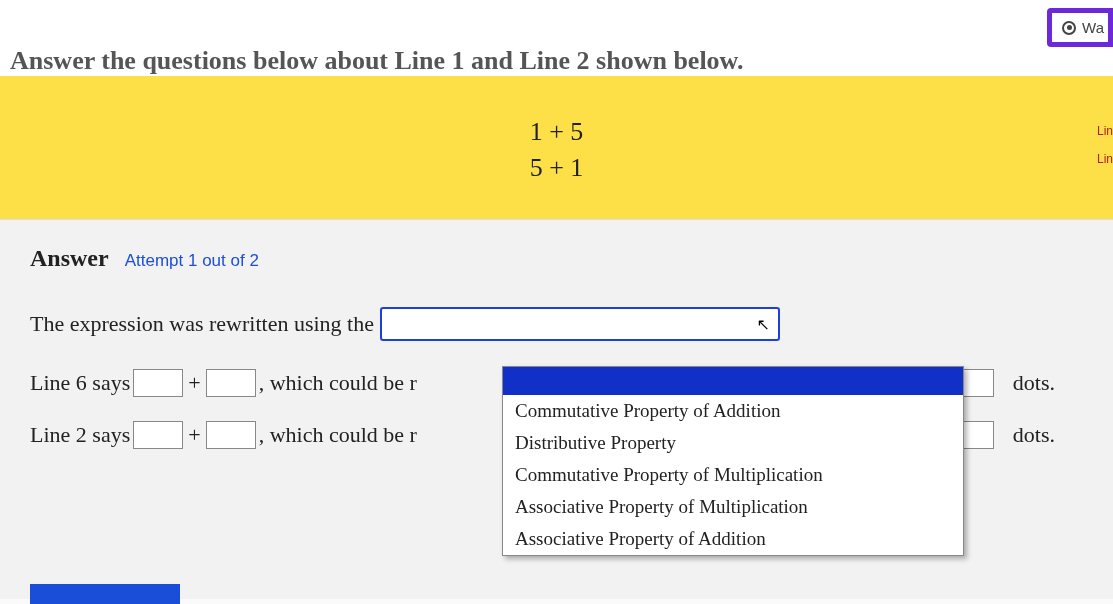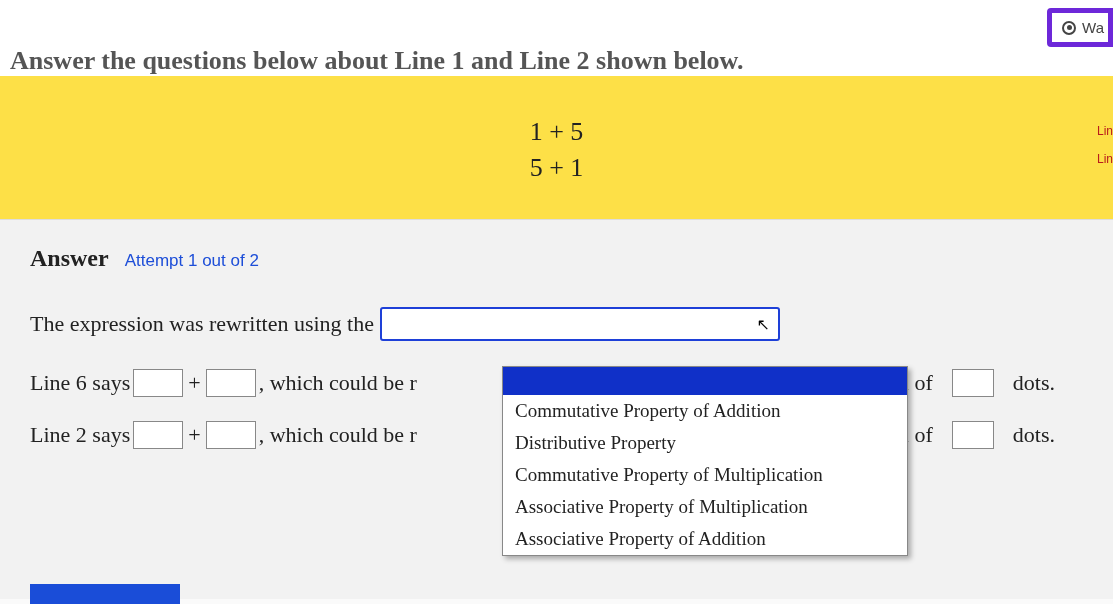--- a/index.html
+++ b/index.html
@@ -139,21 +139,21 @@
       position: absolute;
       right: 8px;
       top: 6px;
       font-size: 16px;
       color: #000;
     }
     .dropdown-menu {
       position: absolute;
       left: 502px;
       top: 366px;
-      width: 406px;
+      width: 462px;
       background: #5eead4;
       border: 1px solid #888;
       box-shadow: 3px 3px 5px rgba(0,0,0,0.3);
       z-index: 100;
     }
     .dropdown-selected {
       background: #1030c8;
       height: 28px;
     }
     .dropdown-option {

